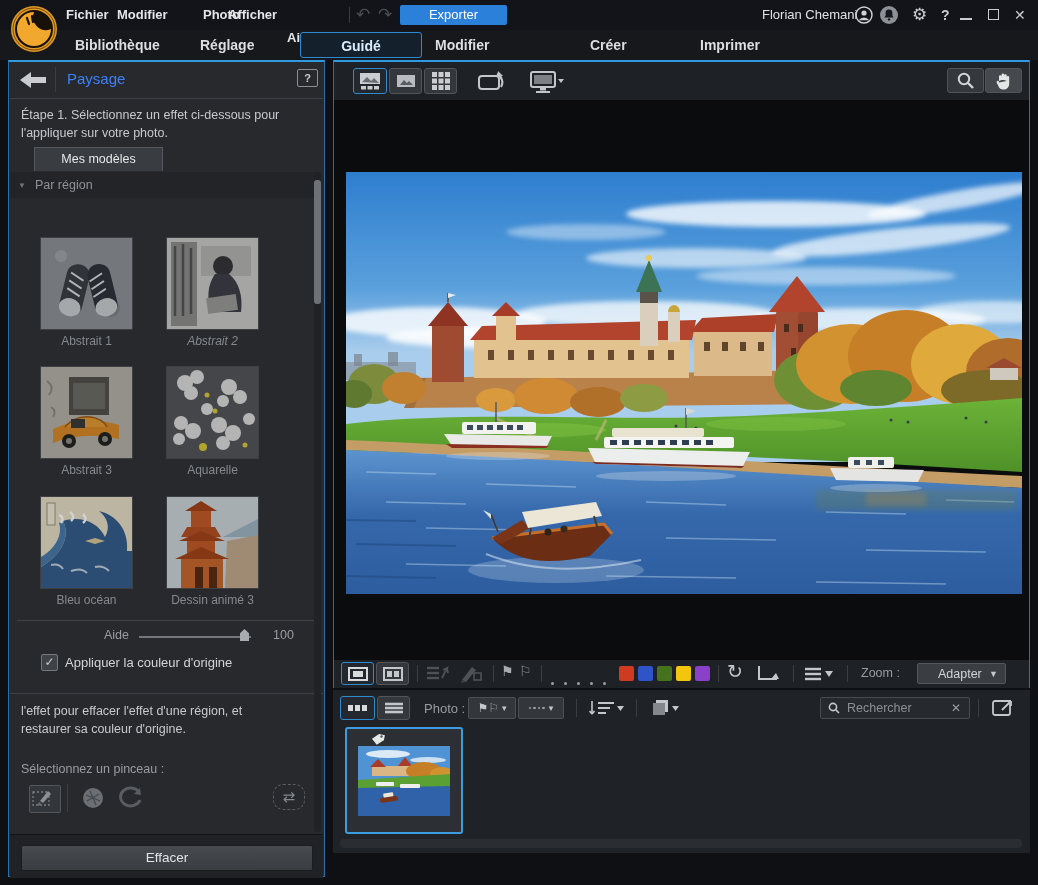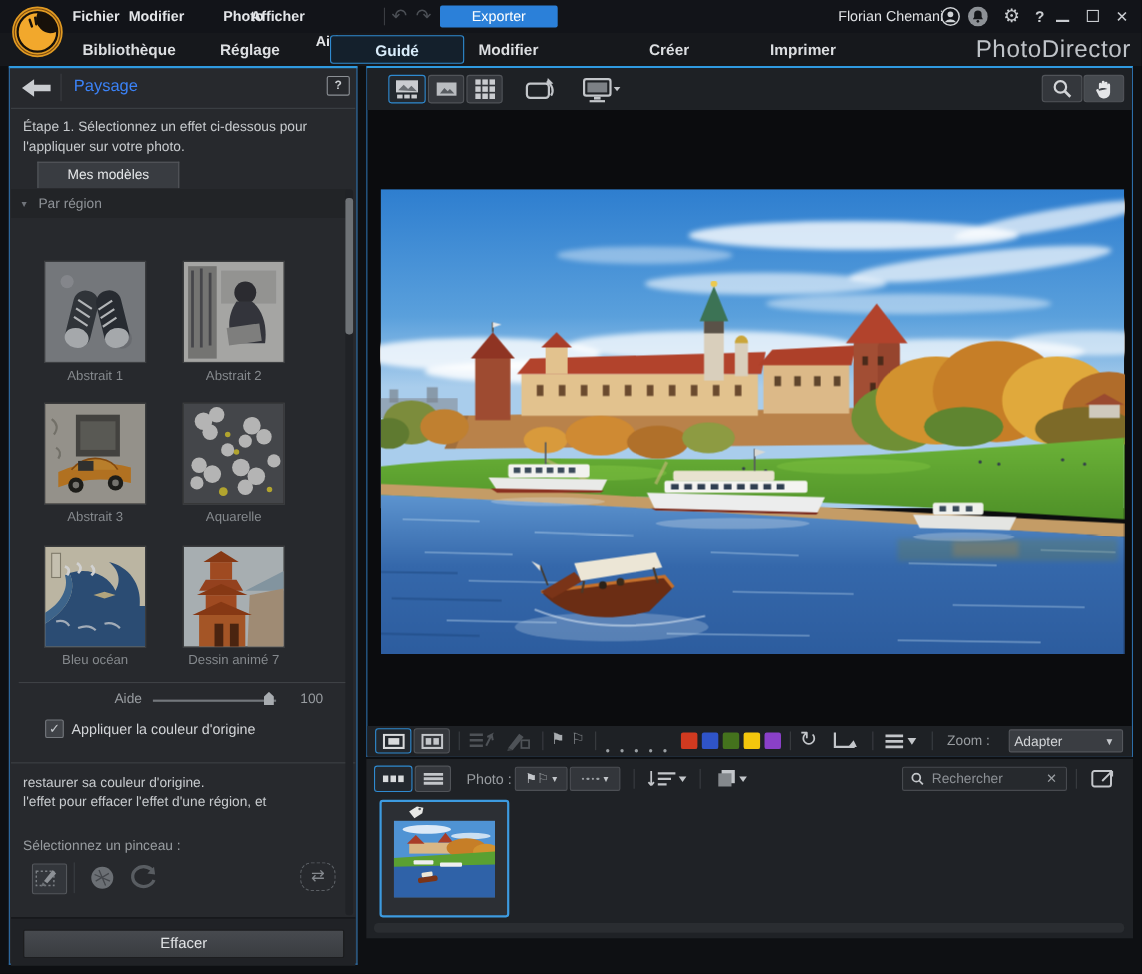--- a/index.html
+++ b/index.html
@@ -36,22 +36,22 @@
   
   #viewer{left:333px;top:60px;width:697px;height:628px;background:#0b0c0e;
       border:1px solid #2d6ea8;border-top:2px solid #2f9ae0;box-sizing:border-box;}
   .toolbar{background:#1e2125;}
   .tbtn{border:1px solid #515459;border-radius:3px;background:#34373c;box-sizing:border-box;
       display:flex;align-items:center;justify-content:center;}
   .tbtn.sel{border-color:#2f8ad0;background:#23282e;}
   .vdiv{width:1px;background:#3a3d42;}
   .glyph{color:#c3c6ca;}
   .color-sq{width:15px;height:15px;border-radius:2px;}
-  #zoom-dd{width:104px;height:21px;background:#3a3d42;border:1px solid #54575c;border-radius:2px;
-      font-size:12.5px;color:#d2d4d7;line-height:21px;padding-left:4px;box-sizing:border-box;}
+  #zoom-dd{width:89px;height:21px;background:#3a3d42;border:1px solid #54575c;border-radius:2px;
+      font-size:12.5px;color:#d2d4d7;line-height:21px;padding-left:20px;box-sizing:border-box;}
   
   #filmstrip{left:333px;top:690px;width:697px;height:163px;background:#1f2226;}
   #search-box{left:487px;top:7px;width:150px;height:22px;background:#26292d;border:1px solid #474a4f;border-radius:2px;
       box-sizing:border-box;display:flex;align-items:center;}
   #search-box input{flex:1;background:transparent;border:none;outline:none;color:#c6c9cc;font-size:12.5px;
       font-family:"Liberation Sans",sans-serif;min-width:0;}
   #search-box input::placeholder{color:#8c9095;}
   .dd{background:#33363b;border:1px solid #4c4f54;border-radius:2px;box-sizing:border-box;
       display:flex;align-items:center;justify-content:center;}
   #film-thumb{left:12px;top:37px;width:118px;height:107px;border:2px solid #3d9be0;border-radius:3px;
@@ -112,21 +112,20 @@
   <div class="abs" style="left:960px;top:18px;width:12px;height:2px;background:#c9ccd0;"></div>
   <div class="abs" style="left:988px;top:9px;width:11px;height:11px;border:1.5px solid #c9ccd0;box-sizing:border-box;"></div>
   <div class="abs winglyph" style="left:1014px;top:0;font-size:14px;">✕</div>
 
   <div class="abs mode-tab" style="left:75px;top:32px;">Bibliothèque</div>
   <div class="abs mode-tab" style="left:200px;top:32px;">Réglage</div>
   <div class="abs mode-tab" id="tab-guide">Guidé</div>
   <div class="abs mode-tab" style="left:435px;top:32px;">Modifier</div>
   <div class="abs mode-tab" style="left:590px;top:32px;">Créer</div>
   <div class="abs mode-tab" style="left:700px;top:32px;">Imprimer</div>
-  <div class="abs" id="brand">PhotoDirector</div>
 
   <div class="abs" id="sidepanel">
 
     <div class="abs" style="left:10px;top:9px;width:28px;height:18px;">
       <svg width="28" height="18" viewBox="0 0 28 18">
         <path d="M12 1 L12 6 L27 6 L27 12 L12 12 L12 17 L1 9 Z" fill="#c9ccd0"></path>
       </svg>
     </div>
     <div class="abs vdiv" style="left:46px;top:5px;height:25px;"></div>
     <div class="abs" style="left:58px;top:8px;font-size:15px;color:#3b82f6;">Paysage</div>
@@ -242,42 +241,42 @@
         <rect x="20" y="44" width="28" height="14" fill="#c25a28"></rect>
         <path d="M12 44 L34 34 L58 44 Z" fill="#a34418"></path>
         <rect x="14" y="62" width="42" height="29" fill="#c8682e"></rect>
         <path d="M8 62 L34 50 L62 62 Z" fill="#a34418"></path>
         <rect x="28" y="70" width="8" height="21" fill="#5a2c14"></rect>
           <rect x="42" y="70" width="8" height="21" fill="#5a2c14"></rect>
       </svg>
     </div>
 
     <div class="abs preset-label" style="left:30px;top:272px;">Abstrait 1</div>
-    <div class="abs preset-label" style="left:156px;top:272px;">Abstrait 2</div>
+    <div class="abs preset-label" style="left:156px;top:272px;font-style:italic;">Abstrait 2</div>
     <div class="abs preset-label" style="left:30px;top:401px;">Abstrait 3</div>
     <div class="abs preset-label" style="left:156px;top:401px;">Aquarelle</div>
     <div class="abs preset-label" style="left:30px;top:531px;">Bleu océan</div>
-    <div class="abs preset-label" style="left:156px;top:531px;">Dessin animé 7</div>
+    <div class="abs preset-label" style="left:156px;top:531px;">Dessin animé 3</div>
 
     <div class="divline abs" style="left:8px;top:558px;width:298px;"></div>
 
     <div class="abs dim-text" style="left:95px;top:566px;">Aide</div>
     <div class="abs" style="left:130px;top:574px;width:112px;height:2px;background:#73777c;"></div>
     <div class="abs" style="left:231px;top:567px;width:9px;height:12px;background:#a8acb0;clip-path:polygon(50% 0,100% 35%,100% 100%,0 100%,0 35%);"></div>
     <div class="abs dim-text" style="left:264px;top:566px;">100</div>
 
     <div class="abs" style="left:32px;top:592px;width:15px;height:15px;background:#3f4247;border:1px solid #75797e;border-radius:2px;
                 color:#c4c8cc;font-size:12px;line-height:14px;text-align:center;">✓</div>
     <div class="abs" style="left:56px;top:593px;font-size:13px;color:#d2d4d7;">Appliquer la couleur d'origine</div>
 
     <div class="divline abs" style="left:1px;top:631px;width:313px;"></div>
 
     <div class="abs side-text" style="left:12px;top:640px;">
+      <div>l'effet pour effacer l'effet d'une région, et</div>
       <div>restaurer sa couleur d'origine.</div>
-      <div>l'effet pour effacer l'effet d'une région, et</div>
     </div>
     <div class="abs dim-text" style="left:12px;top:700px;">Sélectionnez un pinceau :</div>
 
     <div class="abs" style="left:20px;top:723px;width:30px;height:26px;border:1px solid #54575c;border-radius:2px;background:#33363b;">
       <svg width="28" height="24" viewBox="0 0 28 24">
         <rect x="3" y="6" width="16" height="13" fill="none" stroke="#7b7f84" stroke-width="1.3" stroke-dasharray="2 2"></rect>
         <path d="M10 15 L18 5 L21 8 L13 17 Z" fill="#8d9196"></path>
         <path d="M9 16 l3 3 -5 1 Z" fill="#6b6f74"></path>
       </svg>
     </div>

